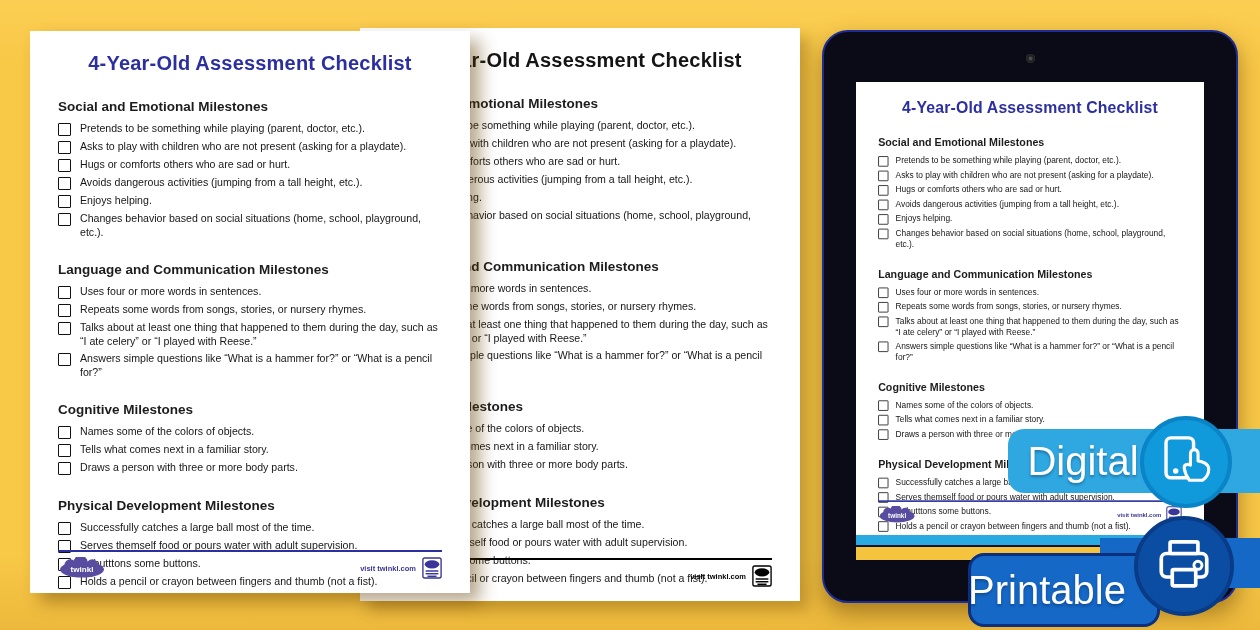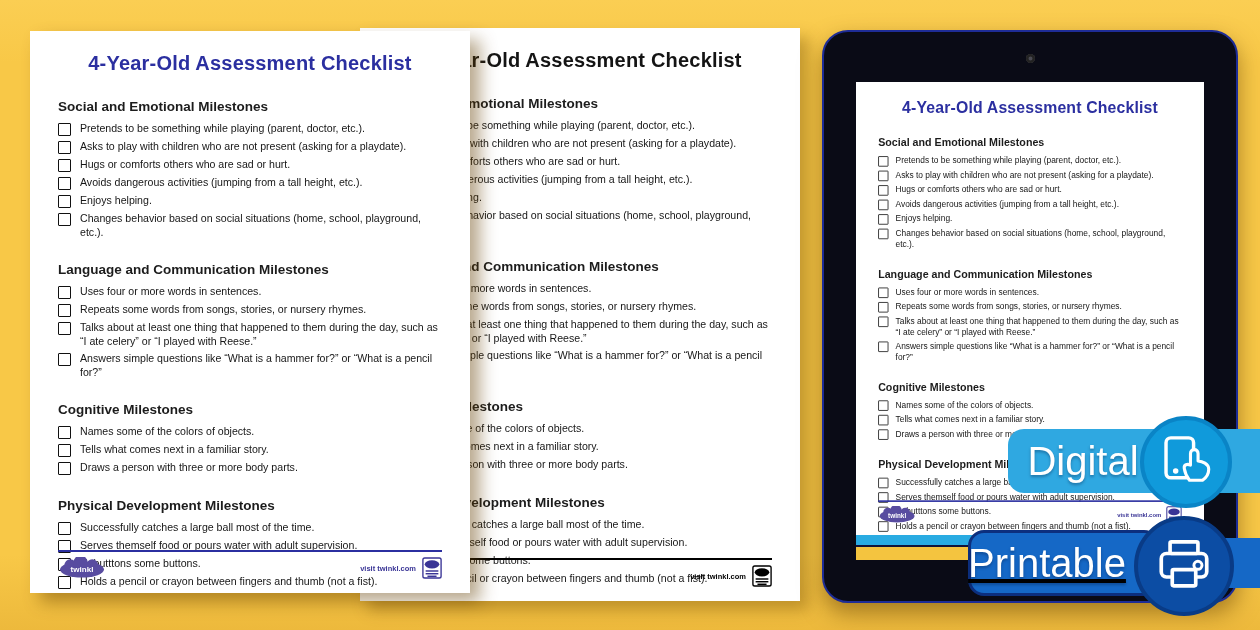--- a/index.html
+++ b/index.html
@@ -53,22 +53,22 @@
   
   .digital-band{position:absolute;left:1008px;top:429px;width:252px;height:64px;
     border-radius:16px 0 0 16px;background:#2FA8E1;z-index:6;}
   .badge-label{display:flex;align-items:center;justify-content:center;height:100%;
     color:#fff;font-weight:500;text-shadow:0 2px 3px rgba(0,20,60,.35);}
   .digital-band .badge-label{width:150px;font-size:40px;}
   .digital-circle{position:absolute;left:1140px;top:416px;width:92px;height:92px;border-radius:50%;
     background:#109ADB;border:4px solid #0A84C6;box-sizing:border-box;z-index:6;
     display:flex;align-items:center;justify-content:center;}
   .printable-band{position:absolute;left:1100px;top:538px;width:160px;height:50px;background:#1568C6;z-index:7;}
-  .printable-rect{position:absolute;left:968px;top:530px;width:192px;height:66px;border-radius:16px;
-    background:#1568C6;border:3px solid #0C2F7E;box-sizing:border-box;z-index:7;text-decoration:underline;}
+  .printable-rect{position:absolute;left:968px;top:553px;width:192px;height:74px;border-radius:16px;
+    background:#1568C6;border:3px solid #0C2F7E;box-sizing:border-box;z-index:7;}
   .printable-rect .badge-label{width:152px;font-size:40px;}
   .printable-circle{position:absolute;left:1134px;top:516px;width:100px;height:100px;border-radius:50%;
     background:#0C4DA4;border:4px solid #093B86;box-sizing:border-box;z-index:8;
     display:flex;align-items:center;justify-content:center;}
 </style>
 </head>
 <body>
 
 <div class="page back bw">
   <div class="doc-title">4-Year-Old Assessment Checklist</div>

